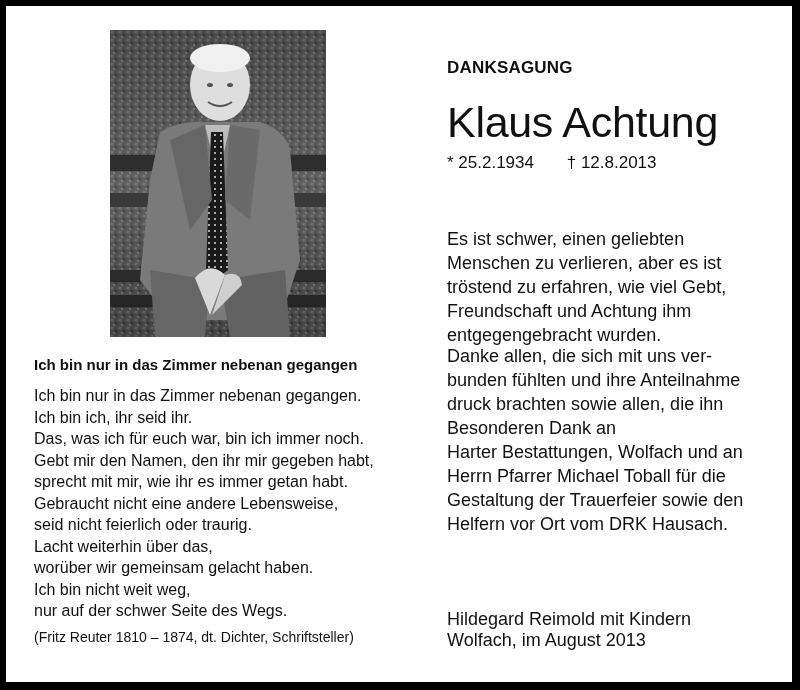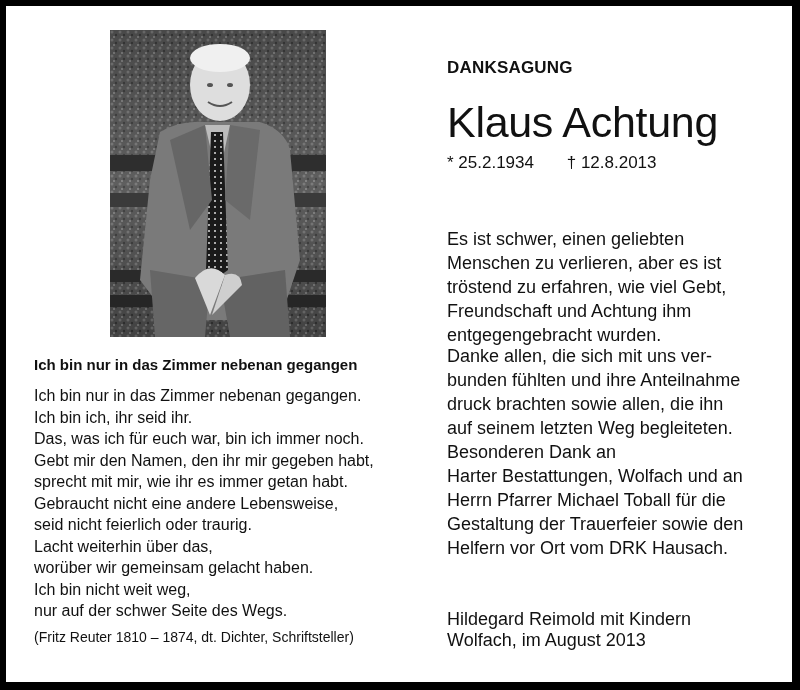--- a/index.html
+++ b/index.html
@@ -111,21 +111,20 @@
       <div>Menschen zu verlieren, aber es ist</div>
       <div>tröstend zu erfahren, wie viel Gebt,</div>
       <div>Freundschaft und Achtung ihm</div>
       <div>entgegengebracht wurden.</div>
     </div>
 
     <div class="para p2">
       <div>Danke allen, die sich mit uns ver-</div>
       <div>bunden fühlten und ihre Anteilnahme</div>
       <div>druck brachten sowie allen, die ihn</div>
-      <div>auf seinem letzten Weg begleiteten.</div>
       <div>Besonderen Dank an</div>
       <div>Harter Bestattungen, Wolfach und an</div>
       <div>Herrn Pfarrer Michael Toball für die</div>
       <div>Gestaltung der Trauerfeier sowie den</div>
       <div>Helfern vor Ort vom DRK Hausach.</div>
     </div>
 
     <div class="sig">Hildegard Reimold mit Kindern</div>
     <div class="place">Wolfach, im August 2013</div>
   </div>

